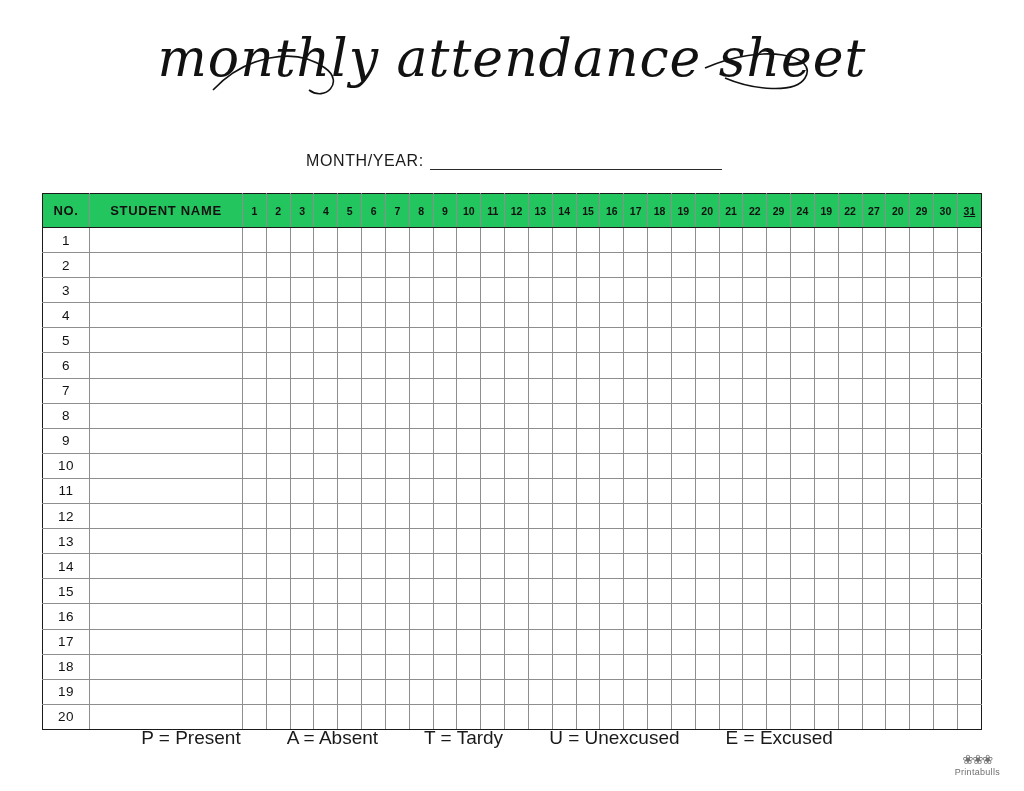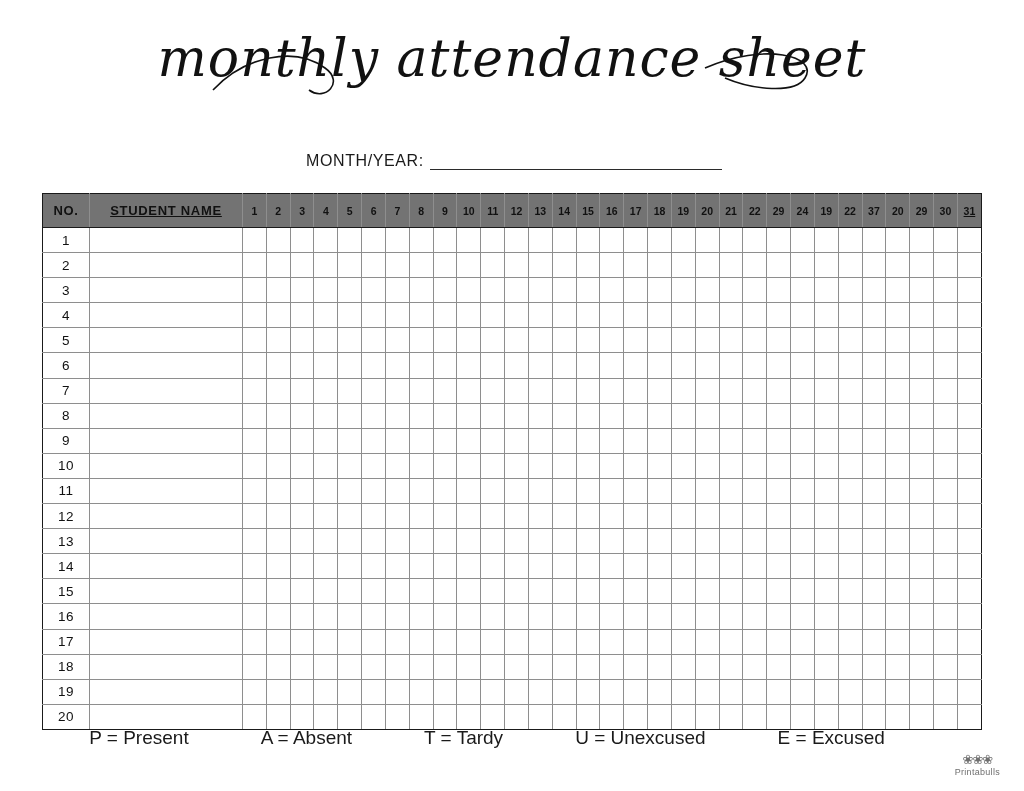--- a/index.html
+++ b/index.html
@@ -75,24 +75,24 @@
     margin: 0;
   }
   .sheet thead th {
     border-top: 1.5px solid #1a1a1a;
     border-bottom: 1.5px solid #1a1a1a;
     height: 33px;
     font-weight: bold;
     font-size: 13px;
     letter-spacing: 0.7px;
     color: #111;
-    background: #737373;
+    background: #22c55e;
   }
   .sheet thead th.th-no { border-left: 1.5px solid #1a1a1a; width: 46px; }
-  .sheet thead th.th-name { width: 152px; text-decoration: underline; }
+  .sheet thead th.th-name { width: 152px; }
   .sheet thead th.th-day {
     font-size: 10.5px;
     font-weight: bold;
     letter-spacing: 0;
   }
   .sheet thead th.th-day.last { border-right: 1.5px solid #1a1a1a; text-decoration: underline; }
 
   .sheet tbody td { height: 24.1px; }
   .sheet tbody td.c-no {
     border-left: 1.5px solid #1a1a1a;
@@ -105,21 +105,21 @@
   .sheet tbody tr.last td { border-bottom: 1.5px solid #1a1a1a; }
 
   
   .legend {
     position: absolute;
     left: 42px;
     top: 727px;
     width: 890px;
     display: flex;
     justify-content: center;
-    gap: 72px;
+    gap: 46px;
     font-size: 19px;
     color: #1a1a1a;
     font-family: "Liberation Sans", sans-serif;
   }
 
   
   .brand {
     position: absolute;
     right: 24px;
     bottom: 14px;
@@ -176,21 +176,21 @@
         <th class="th-day">17</th>
         <th class="th-day">18</th>
         <th class="th-day">19</th>
         <th class="th-day">20</th>
         <th class="th-day">21</th>
         <th class="th-day">22</th>
         <th class="th-day">29</th>
         <th class="th-day">24</th>
         <th class="th-day">19</th>
         <th class="th-day">22</th>
-        <th class="th-day">37</th>
+        <th class="th-day">27</th>
         <th class="th-day">20</th>
         <th class="th-day">29</th>
         <th class="th-day">30</th>
         <th class="th-day last">31</th>
       </tr>
   </thead>
   <tbody>
       <tr>
         <td class="c-no">1</td>
         <td class="c-name"></td>

